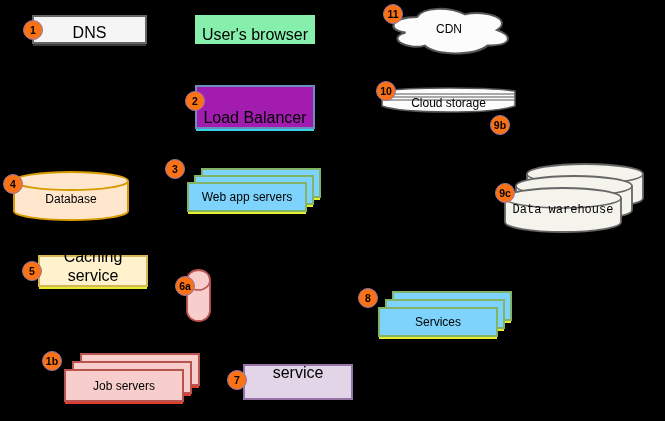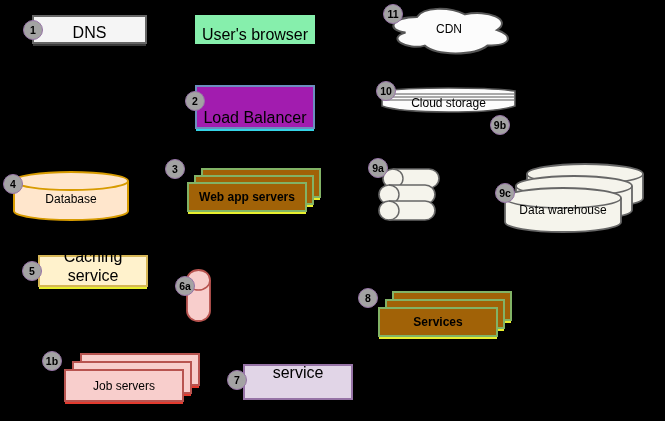--- a/index.html
+++ b/index.html
@@ -9,21 +9,21 @@
   }
   .node{position:absolute;}
   .box{
     position:relative;box-sizing:border-box;border:2px solid #666;background:#f5f5f5;
     display:flex;align-items:flex-end;justify-content:center;
     font-size:16px;line-height:1.2;text-align:center;
   }
   .stackbox{position:absolute;box-sizing:border-box;border:2px solid;display:flex;align-items:center;justify-content:center;font-size:12px;}
   .badge{
     position:absolute;z-index:9;width:20px;height:20px;border-radius:50%;
-    background:#a3a3a3;border:1px solid #9673a6;box-sizing:border-box;
+    background:#f97316;border:1px solid #9673a6;box-sizing:border-box;
     display:flex;align-items:center;justify-content:center;
     font-size:10.5px;font-weight:bold;color:#000;
   }
   .lbl{position:absolute;font-size:12px;text-align:center;color:#000;line-height:1.2;}
   
   #n-dns{left:32px;top:15px;width:115px;height:29px;}
   #n-dns .box{width:115px;height:29px;background:#f5f5f5;border-color:#666;box-shadow:0 3px 0 -1px #3a3a3a;}
   #n-browser{left:195px;top:15px;width:120px;height:29px;}
   #n-browser .box{width:120px;height:29px;background:#86efac;border:none;}
   #n-lb{left:195px;top:85px;width:120px;height:30px;}
@@ -33,30 +33,30 @@
   #n-cstore{left:380px;top:84px;width:137px;height:33px;}
   #n-cstore .lbl{left:0;top:12px;width:137px;}
   #n-9b{left:490px;top:115px;width:20px;height:20px;}
   #n-db{left:12px;top:170px;width:118px;height:53px;}
   #n-db .lbl{left:0;top:22px;width:118px;}
   #n-was{left:187px;top:168px;width:136px;height:45px;}
   #n-q9a{left:378px;top:167px;width:64px;height:55px;}
   #n-q9a .cyl{position:absolute;}
   #n-dw{left:503px;top:163px;width:144px;height:70px;}
   #n-dw .cyl{position:absolute;}
-  #n-dw .lbl{left:0;top:40px;width:120px;}
+  #n-dw .lbl{left:0;top:40px;width:120px;font-family:Liberation Mono, monospace;}
   #n-cache{left:38px;top:255px;width:110px;height:32px;}
   #n-cache .box{width:110px;height:32px;background:#fff2cc;border-color:#d6b656;box-shadow:0 3px 0 -1px #e8ee2e;}
   #n-q6a{left:185px;top:268px;width:27px;height:55px;}
   #n-srv{left:378px;top:291px;width:136px;height:47px;}
   #n-jobs{left:64px;top:353px;width:138px;height:50px;}
   #n-fts{left:243px;top:364px;width:110px;height:35px;}
   #n-fts .box{width:110px;height:35px;background:#e1d5e7;border-color:#9673a6;padding:16px 4px;}
   
-  .green{background:#a16207;border-color:#82b366;box-shadow:0 3px 0 -1px #e8ee2e;font-weight:bold;}
+  .green{background:#7dd3fc;border-color:#82b366;box-shadow:0 3px 0 -1px #e8ee2e;}
   .red{background:#f8cecc;border-color:#b85450;box-shadow:0 3px 0 -1px #e23a2e;}
   #n-was .b1{left:14px;top:0;width:120px;height:30px;}
   #n-was .b2{left:7px;top:7px;width:120px;height:30px;}
   #n-was .b3{left:0;top:14px;width:120px;height:30px;}
   #n-srv .b1{left:14px;top:0;width:120px;height:30px;}
   #n-srv .b2{left:7px;top:8px;width:120px;height:30px;}
   #n-srv .b3{left:0;top:16px;width:120px;height:30px;}
   #n-jobs .b1{left:16px;top:0;width:120px;height:33px;}
   #n-jobs .b2{left:8px;top:8px;width:120px;height:33px;}
   #n-jobs .b3{left:0;top:16px;width:120px;height:33px;}
@@ -134,35 +134,20 @@
 
   <div class="node" id="n-was">
     <span class="badge">3</span>
     <div class="stackbox green b1"></div>
     <div class="stackbox green b2"></div>
     <div class="stackbox green b3">
       <span>Web app servers</span>
     </div>
   </div>
 
-  <div class="node" id="n-q9a">
-    <span class="badge">9a</span>
-    <svg class="cyl" style="left:4px;top:0;" width="60" height="23" viewBox="0 0 60 23">
-      <path d="M11 2 L47 2 A10 9.5 0 0 1 47 21 L11 21 A10 9.5 0 0 1 11 2 Z" fill="#f5f4ec" stroke="#666" stroke-width="1.6"></path>
-      <path d="M11 2 A10 9.5 0 0 1 11 21" fill="none" stroke="#666" stroke-width="1.4"></path>
-    </svg>
-    <svg class="cyl" style="left:0;top:16px;" width="60" height="23" viewBox="0 0 60 23">
-      <path d="M11 2 L47 2 A10 9.5 0 0 1 47 21 L11 21 A10 9.5 0 0 1 11 2 Z" fill="#f5f4ec" stroke="#666" stroke-width="1.6"></path>
-      <path d="M11 2 A10 9.5 0 0 1 11 21" fill="none" stroke="#666" stroke-width="1.4"></path>
-    </svg>
-    <svg class="cyl" style="left:0;top:32px;" width="60" height="23" viewBox="0 0 60 23">
-      <path d="M11 2 L47 2 A10 9.5 0 0 1 47 21 L11 21 A10 9.5 0 0 1 11 2 Z" fill="#f5f4ec" stroke="#666" stroke-width="1.6"></path>
-      <path d="M11 2 A10 9.5 0 0 1 11 21" fill="none" stroke="#666" stroke-width="1.4"></path>
-    </svg>
-  </div>
 
   <div class="node" id="n-dw">
     <span class="badge">9c</span>
     <svg class="cyl" style="left:22px;top:0;" width="120" height="46" viewBox="0 0 120 46">
       <path d="M2 11 A58 10 0 0 1 118 11 L118 35 A58 10 0 0 1 2 35 Z" fill="#f5f4ec" stroke="#666" stroke-width="1.8"></path>
       <path d="M118 11 A58 10 0 0 1 2 11" fill="none" stroke="#666" stroke-width="1.6"></path>
     </svg>
     <svg class="cyl" style="left:11px;top:12px;" width="120" height="46" viewBox="0 0 120 46">
       <path d="M2 11 A58 10 0 0 1 118 11 L118 35 A58 10 0 0 1 2 35 Z" fill="#f5f4ec" stroke="#666" stroke-width="1.8"></path>
       <path d="M118 11 A58 10 0 0 1 2 11" fill="none" stroke="#666" stroke-width="1.6"></path>

